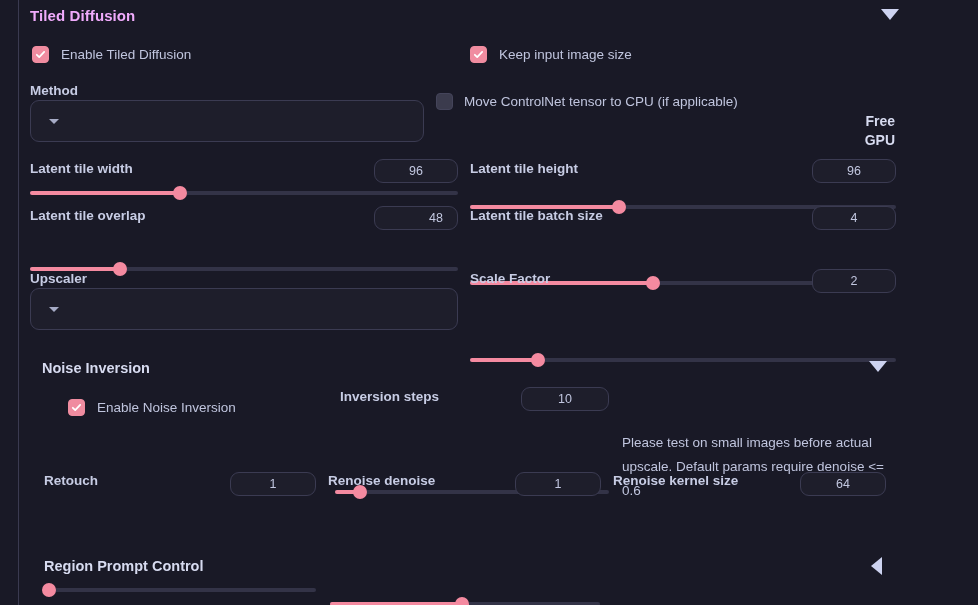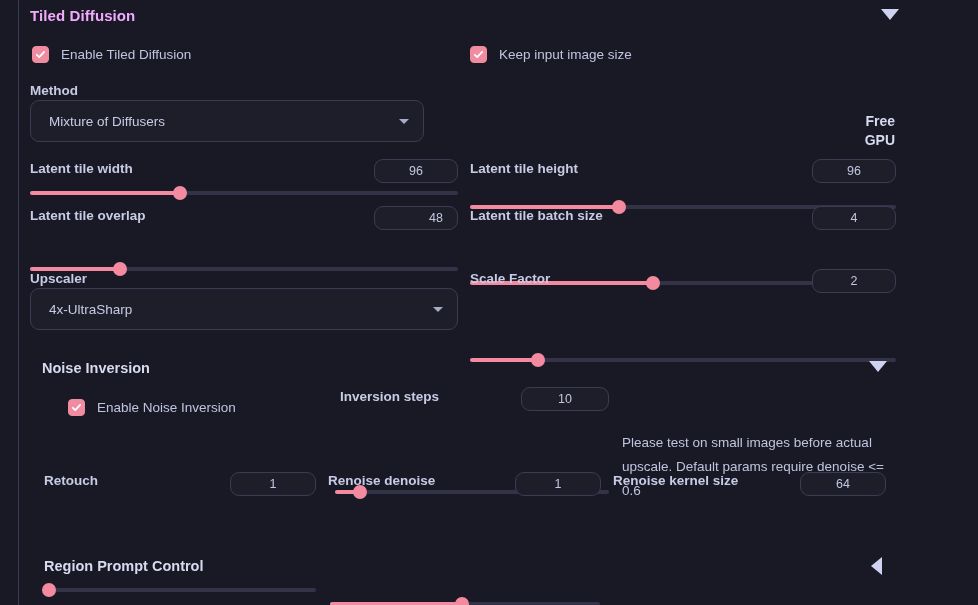--- a/index.html
+++ b/index.html
@@ -204,24 +204,29 @@
     <span class="checkbox on">
       <svg width="11" height="11" viewBox="0 0 12 12" aria-hidden="true">
         <path d="M2 6.3 L4.6 8.9 L10 3.2" fill="none" stroke="#ffffff" stroke-width="1.9" stroke-linecap="round" stroke-linejoin="round"></path>
       </svg>
     </span>
     <span class="check-label">Keep input image size</span>
   </div>
 
   <div class="abs field-label" style="left:30px; top:83px;">Method</div>
   <div class="abs dropdown" style="left:30px; top:100px; width:394px;">
-    <span class="value">Mixture of Diffusers</span>
     <span class="caret"></span>
   </div>
 
+  <div class="abs check-row" style="left:436px; top:93px; gap:11px;">
+    <span class="checkbox off">
+      
+    </span>
+    <span class="check-label">Move ControlNet tensor to CPU (if applicable)</span>
+  </div>
 
   <div class="abs free-gpu" style="left:840px; top:112px; width:55px;">
     <div>Free</div>
     <div>GPU</div>
   </div>
 
   <div class="abs field-label" style="left:30px; top:161px;">Latent tile width</div>
   <div class="abs numbox" style="left:374px; top:159px; width:84px;">96</div>
   <div class="abs slider" style="left:30px; top:186px; width:428px;">
     <div class="track"></div>
@@ -248,21 +253,20 @@
   <div class="abs field-label" style="left:470px; top:208px;">Latent tile batch size</div>
   <div class="abs numbox" style="left:812px; top:206px; width:84px;">4</div>
   <div class="abs slider" style="left:470px; top:234px; width:426px;">
     <div class="track"></div>
     <div class="fill" style="width:43%"></div>
     <div class="thumb" style="left:43%"></div>
   </div>
 
   <div class="abs field-label" style="left:30px; top:271px;">Upscaler</div>
   <div class="abs dropdown" style="left:30px; top:288px; width:428px;">
-    <span class="value">4x-UltraSharp</span>
     <span class="caret"></span>
   </div>
 
   <div class="abs field-label" style="left:470px; top:271px;">Scale Factor</div>
   <div class="abs numbox" style="left:812px; top:269px; width:84px;">2</div>
   <div class="abs slider" style="left:470px; top:297px; width:426px;">
     <div class="track"></div>
     <div class="fill" style="width:16%"></div>
     <div class="thumb" style="left:16%"></div>
   </div>

